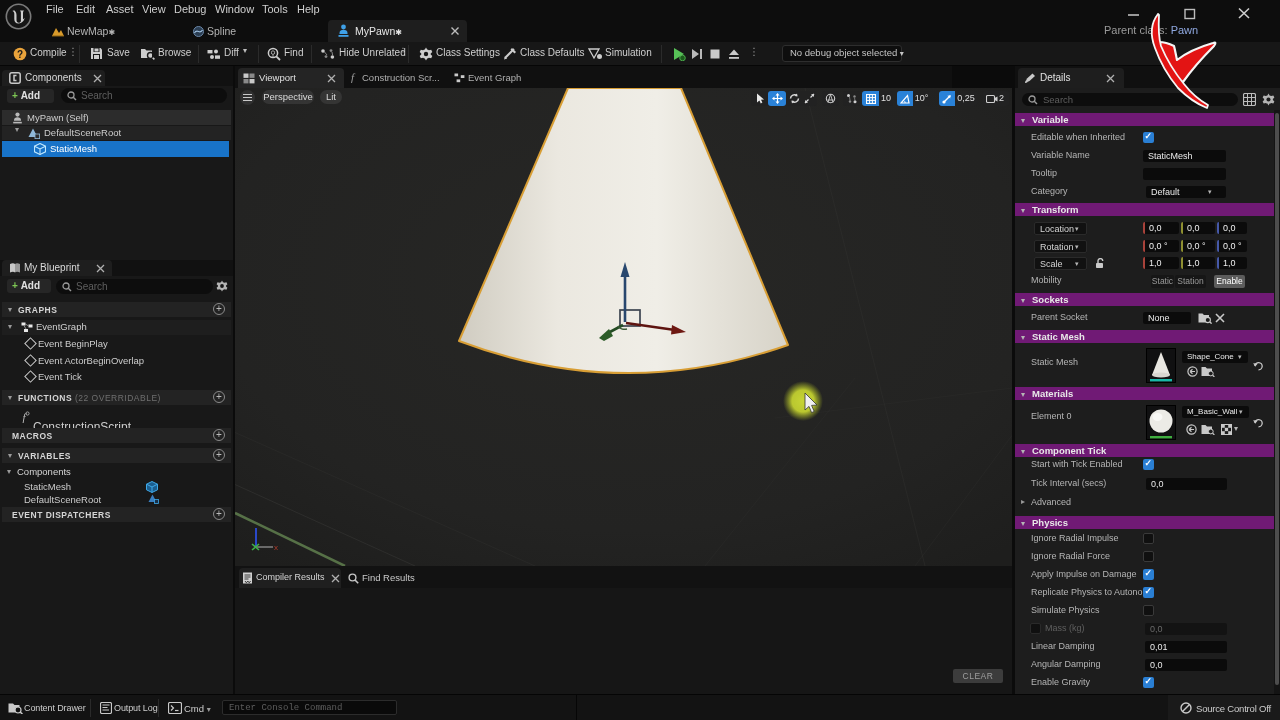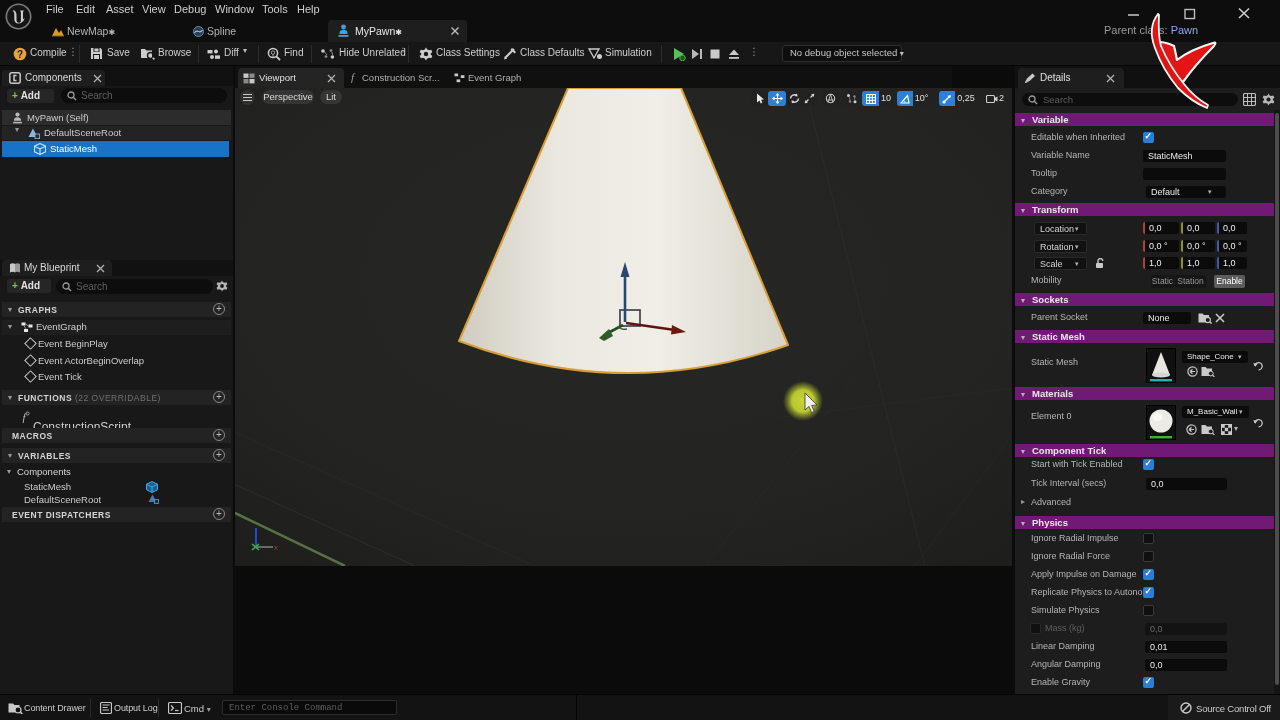--- a/index.html
+++ b/index.html
@@ -435,20 +435,39 @@
       <div class="abs txt" style="left:204px;top:0;width:22px;height:15px;background:#222222;border-radius:0 3px 3px 0;color:#e0e0e0;font-size:9px;text-align:center;line-height:15px;">0,25</div>
       <div class="abs" style="left:232px;top:0;width:26px;height:15px;background:#222222;border-radius:3px;"></div>
       <svg class="abs" style="left:235px;top:3px;" width="12" height="10" viewBox="0 0 12 10">
           <rect x="0.5" y="1.5" width="8" height="7" rx="1" fill="none" stroke="#cfcfcf" stroke-width="1.1"></rect>
           <path d="M8.5,4 L11.5,2.5 L11.5,7.5 L8.5,6 Z" fill="#cfcfcf"></path>
         </svg>
       <div class="abs txt" style="left:248px;top:0;color:#e0e0e0;font-size:9px;line-height:15px;">2</div>
     </div>
   </div>
 
+  <div class="abs" id="compiler" style="left:235px;top:566px;width:777px;height:128px;background:#161616;">
+    <div class="abs" style="left:0;top:0;width:777px;height:22px;background:#121212;"></div>
+    <div class="abs" style="left:4px;top:2px;width:102px;height:20px;background:#1f1f1f;border-radius:4px 4px 0 0;"></div>
+    <svg class="abs" style="left:7px;top:6px;" width="11" height="12" viewBox="0 0 11 12">
+      <rect x="1" y="0.5" width="9" height="11" fill="#d0d0d0"></rect>
+        <path d="M2.5,3 L8.5,3 M2.5,5 L8.5,5 M2.5,7 L6.5,7" stroke="#2a2a2a" stroke-width="0.9"></path>
+        <path d="M3,9 l1.4,1.8 l1.4,-1.8 l1.4,1.8 l1.4,-1.8" stroke="#2a2a2a" stroke-width="0.9" fill="none"></path>
+    </svg>
+    <div class="abs txt" style="left:21px;top:6px;font-size:9px;color:#d5d5d5;">Compiler Results</div>
+    <svg class="abs" style="left:96px;top:8px;" width="9" height="9" viewBox="0 0 9 9">
+        <path d="M1 1 L8 8 M8 1 L1 8" stroke="#b0b0b0" stroke-width="1.3"></path>
+      </svg>
+    <svg class="abs" style="left:113px;top:7px;" width="11" height="11" viewBox="0 0 11 11">
+        <circle cx="4.5" cy="4.5" r="3.4" fill="none" stroke="#c5c5c5" stroke-width="1.4"></circle>
+        <line x1="7" y1="7" x2="10.2" y2="10.2" stroke="#c5c5c5" stroke-width="1.6"></line>
+      </svg>
+    <div class="abs txt" style="left:127px;top:6px;font-size:9.5px;color:#c9c9c9;">Find Results</div>
+    <div class="abs txt" style="left:718px;top:103px;width:50px;height:14px;background:#3c3c3c;border-radius:2px;font-size:8.5px;color:#9f9f9f;text-align:center;line-height:14px;letter-spacing:0.5px;">CLEAR</div>
+  </div>
 
   <div class="abs" id="details" style="left:1015px;top:66px;width:265px;height:628px;background:#1d1d1d;">
     <div class="abs" style="left:0;top:0;width:265px;height:22px;background:#101010;"></div>
     <div class="abs" style="left:3px;top:2px;width:106px;height:20px;background:#1e1e1e;border-radius:4px 4px 0 0;"></div>
     <svg class="abs" style="left:9px;top:7px;" width="12" height="11" viewBox="0 0 12 11">
       <path d="M1,10 L3,5.5 L8.5,0.5 L11,3 L5.5,8 Z" fill="#c9c9c9"></path>
         <path d="M1,10 L3.5,9.2 L1.8,7.5 Z" fill="#c9c9c9"></path>
     </svg>
     <div class="abs txt" style="left:25px;top:6px;font-size:10px;color:#e0e0e0;">Details</div>
     <svg class="abs" style="left:91px;top:8px;" width="9" height="9" viewBox="0 0 9 9">

